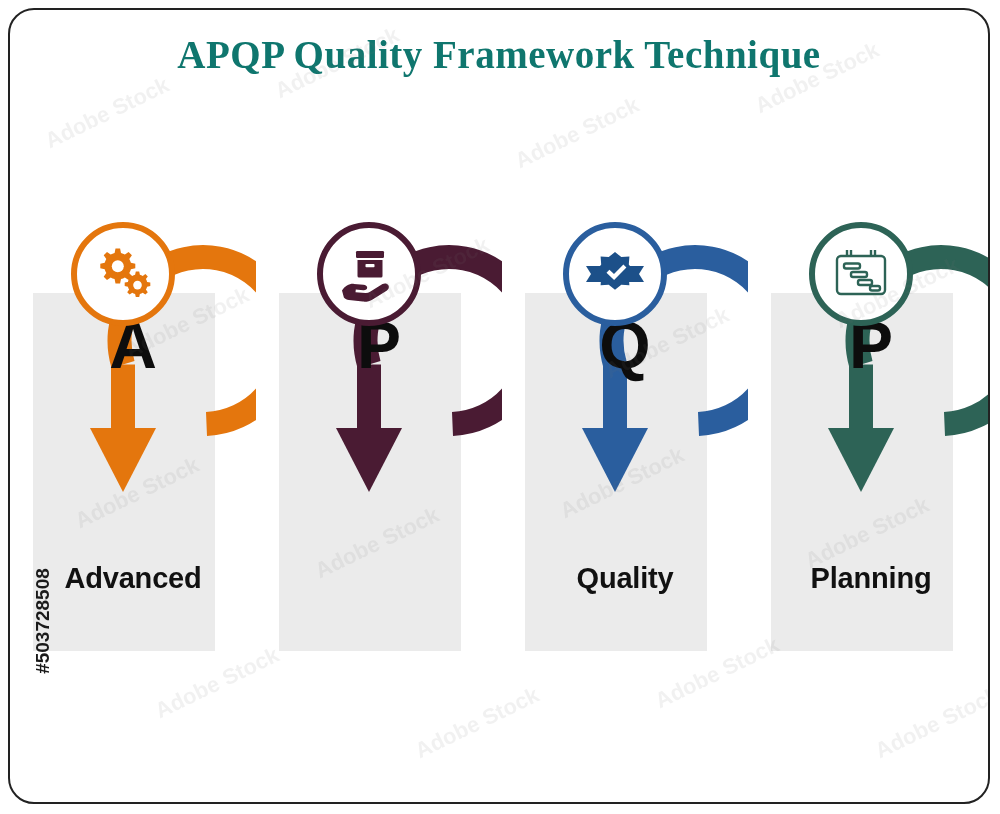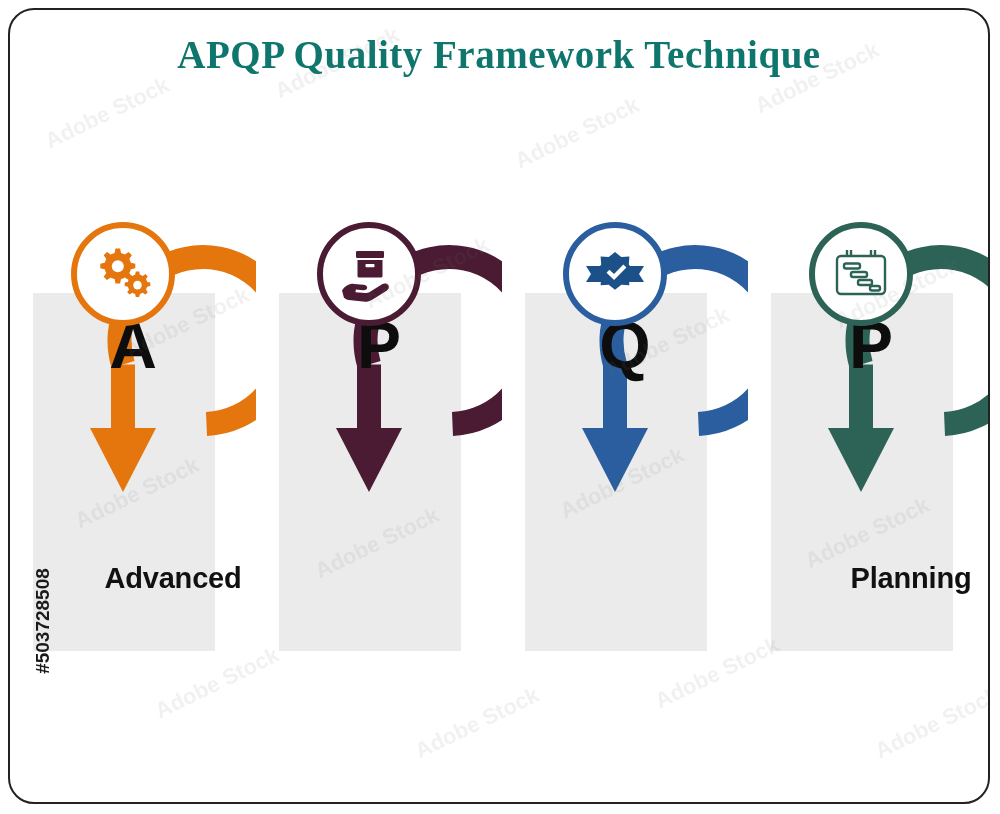--- a/index.html
+++ b/index.html
@@ -117,21 +117,20 @@
     left: 0;
     top: 552px;
     width: 246px;
     text-align: center;
     font-family: "Liberation Sans", sans-serif;
     font-weight: bold;
     font-size: 29px;
     line-height: 32px;
     color: #111111;
     letter-spacing: -0.2px;
-    padding-left: 40px;
   }
 
   
   .wm-id {
     position: absolute;
     left: -42px;
     top: 600px;
     width: 150px;
     text-align: center;
     transform: rotate(-90deg);
@@ -252,20 +251,21 @@
               <path d="M60 15 l-16 0 0 16 16 0 -5-8 z"></path>
 
               <path d="M31 1 l6.3 5.1 8.1-0.6 -0.6 8.1 5.1 6.3 -5.1 6.3 0.6 8.1 -8.1-0.6 -6.3 5.1 -6.3-5.1 -8.1 0.6 0.6-8.1 -5.1-6.3 5.1-6.3 -0.6-8.1 8.1 0.6 z"></path>
 
               <path d="M22.5 21.8 l2.9-3.1 4.6 4.4 9.4-9.6 3 2.9 -12.3 12.6 z" fill="#ffffff"></path>
             </g>
           </svg>
         </span>
       </div>
 
+      <div class="caption">Quality</div>
     </div>
 
     <div class="column" style="left:738px;">
       <div class="panel"></div>
 
       <div class="arc-wrap">
         <svg width="246" height="330" viewBox="0 0 246 330" xmlns="http://www.w3.org/2000/svg">
           <path d="M 196.5 224 A 83.5 83.5 0 1 0 113 164.5" fill="none" stroke="#2D6356" stroke-width="24" stroke-linecap="butt"></path>
           <path d="M 113 164.5 L 113 232" fill="none" stroke="#2D6356" stroke-width="24" stroke-linecap="butt"></path>
           <polygon points="80,228 146,228 113,292" fill="#2D6356"></polygon>

